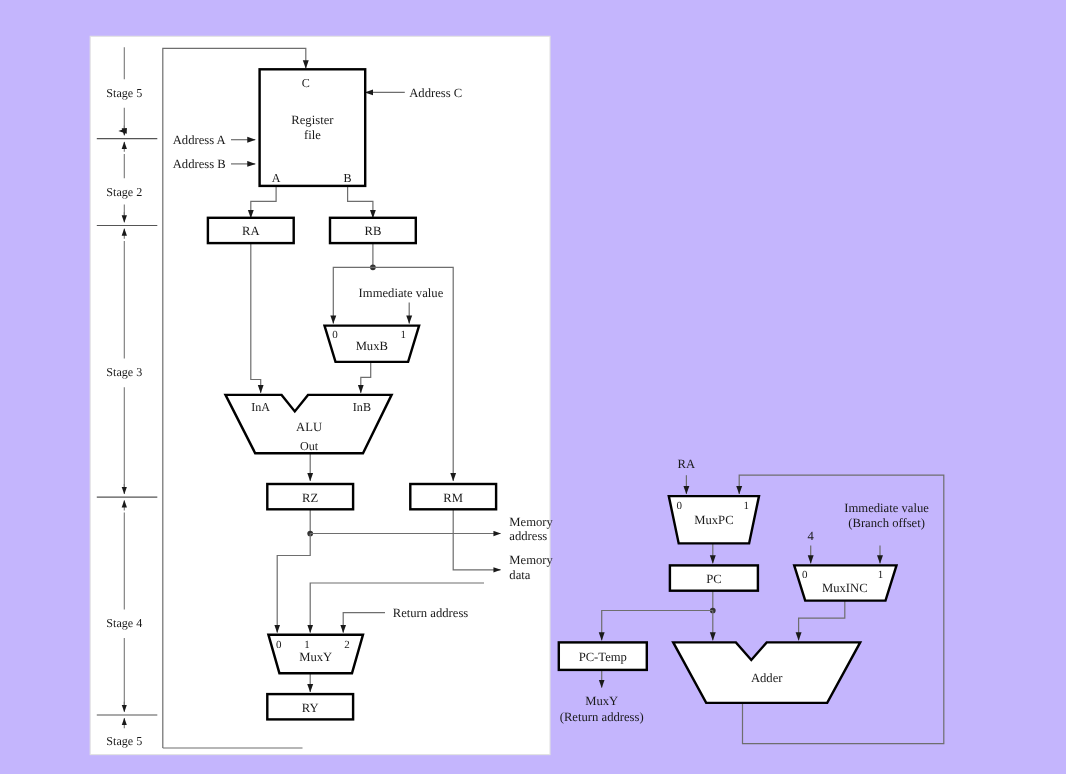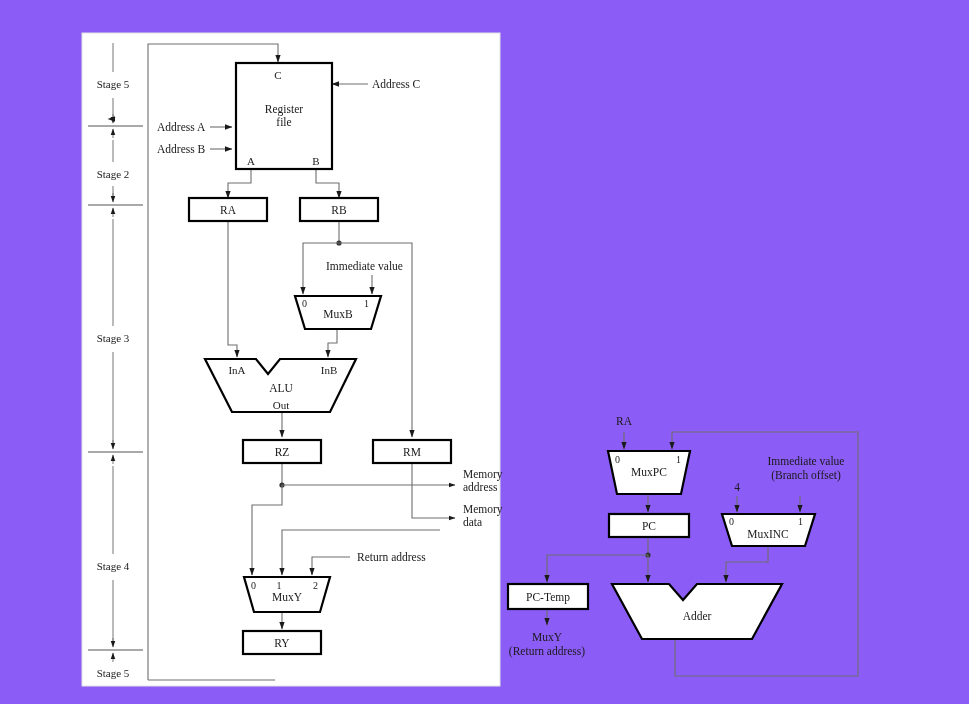--- a/index.html
+++ b/index.html
@@ -1,17 +1,17 @@
 <!DOCTYPE html>
 <html><head>
 <meta charset="utf-8">
 <style>
   html,body{margin:0;padding:0;background:#ffffff;}
   body{font-family:"Liberation Serif", serif;}
-  #canvas{position:relative;width:969px;height:704px;background:#8b5cf6;overflow:hidden;}
+  #canvas{position:relative;width:969px;height:704px;background:#c4b5fd;overflow:hidden;}
   svg{display:block;}
   .wire{stroke:#6e6e6e;stroke-width:1.1;fill:none;}
   .wire-dk{stroke:#333;stroke-width:1.1;fill:none;}
   .blk{fill:#ffffff;stroke:#000;stroke-width:2.2;}
   .mux{fill:#ffffff;stroke:#000;stroke-width:2.2;stroke-linejoin:miter;}
   .axis{stroke:#555;stroke-width:1.1;fill:none;}
   .axis-thin{stroke:#777;stroke-width:1;fill:none;}
   .panel{fill:#ffffff;stroke:#e2e2e2;stroke-width:1;}
   text{font-family:"Liberation Serif", serif;fill:#1a1a1a;}
   .t-lbl{font-size:11.5px;}

